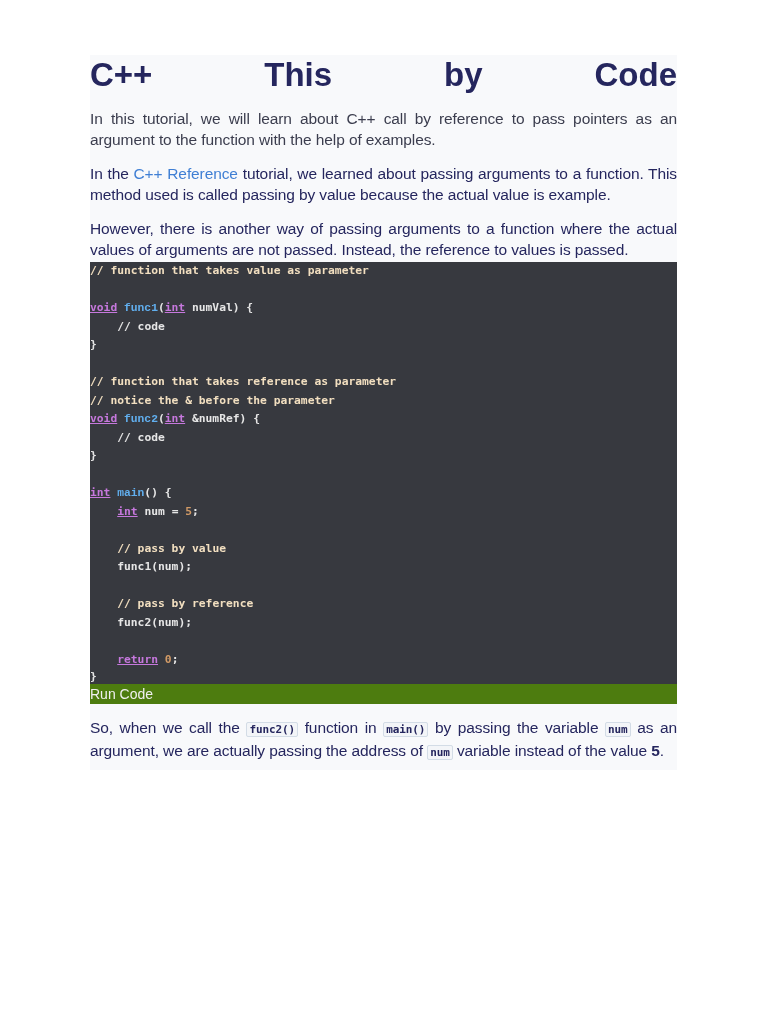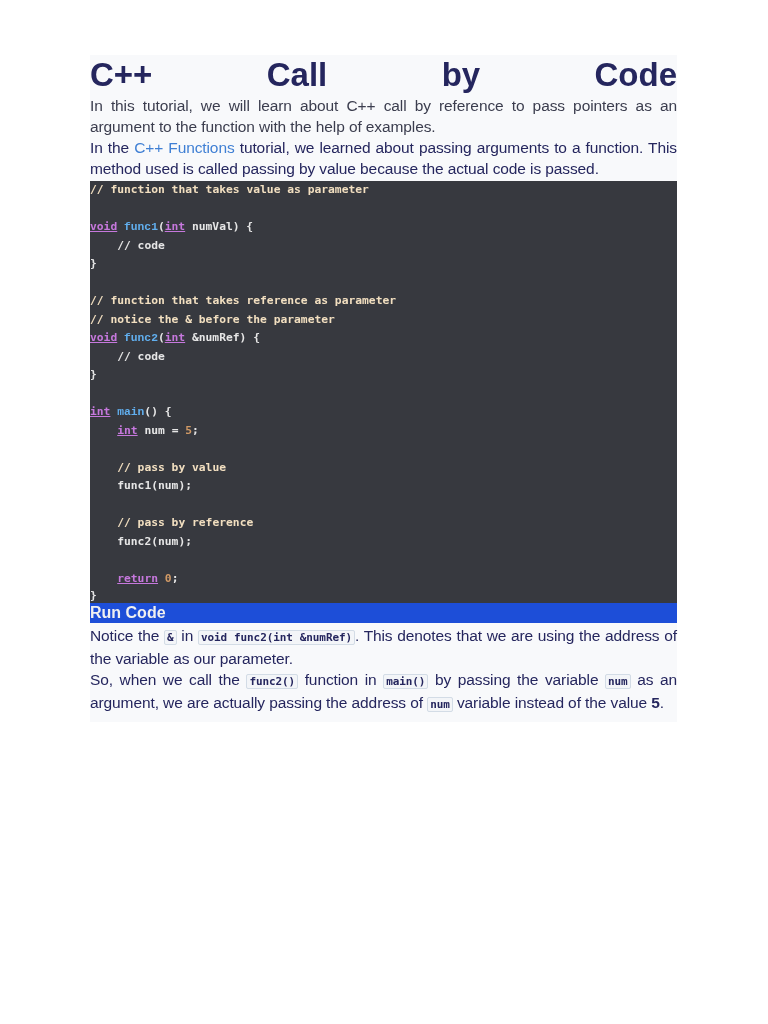--- a/index.html
+++ b/index.html
@@ -34,21 +34,21 @@
       padding-top: 0px;
     }
     .title .line1 {
       display: flex;
       justify-content: space-between;
     }
     .para {
       font-size: 15.5px;
       line-height: 20.5px;
       color: #3b3d4e;
-      margin: 1px 0 1px 0;
+      margin: 14px 0 1px 0;
       text-align: justify;
       letter-spacing: -0.1px;
     }
     .para.dark { color: #25265e; }
     .para a {
       color: #3f7fd4;
       text-decoration: none;
     }
     .code-block {
       background: #383a42;
@@ -63,30 +63,30 @@
       font-weight: bold;
     }
     .code-line { height: 18.5px; }
     .c-comment { color: #f2dfc0; }
     .c-kw { color: #c678dd; text-decoration: underline; }
     .c-fn { color: #61afef; font-family: Liberation Mono, monospace; }
     .c-num { color: #d19a66; }
     .c-txt { color: #e6e6e6; }
     .run-code {
       font-family: "Liberation Sans", sans-serif;
-      font-weight: bold;
-      font-size: 16px;
+      font-weight: normal;
+      font-size: 14px;
       line-height: 16px;
       color: #f0f0f0;
       padding: 2px 0 2px 0;
       display: inline-block;
       cursor: pointer;
     }
     .code-wrap {
-      background: #1d4ed8;
+      background: #4d7c0f;
       padding-bottom: 0px;
     }
     code.inline {
       font-family: "DejaVu Sans Mono", monospace;
       font-size: 11px;
       font-weight: bold;
       color: #25265e;
       background: #f3f5f8;
       border: 1px solid #d3dce6;
       padding: 0 2px;
@@ -97,33 +97,33 @@
       color: #25265e;
     }
   </style>
 </head>
 <body>
 
 <div class="page">
   <h1 class="title">
     <div class="line1">
       <span>C++</span>
-      <span>Call</span>
+      <span>This</span>
       <span>by</span>
       <span>Code</span>
     </div>
   </h1>
 
   <p class="para">In this tutorial, we will learn about C++ call by reference to pass pointers as an argument to the function with the help of examples.</p>
 
-  <p class="para dark"><span>In the </span><a href="#">C++ Functions</a><span> tutorial, we learned about passing arguments to a function. This method used is called passing by value because the actual code is passed.</span></p>
+  <p class="para dark"><span>In the </span><a href="#">C++ Reference</a><span> tutorial, we learned about passing arguments to a function. This method used is called passing by value because the actual value is example.</span></p>
 
+  <p class="para dark">However, there is another way of passing arguments to a function where the actual values of arguments are not passed. Instead, the reference to values is passed.</p>
 
 
   <div class="code-wrap">
     <div class="code-block"><div class="code-line c-comment">// function that takes value as parameter</div><div class="code-line"></div><div class="code-line"><span class="c-kw">void</span> <span class="c-fn">func1</span><span class="c-txt">(</span><span class="c-kw">int</span><span class="c-txt"> numVal) {</span></div><div class="code-line c-txt">    // code</div><div class="code-line c-txt">}</div><div class="code-line"></div><div class="code-line c-comment">// function that takes reference as parameter</div><div class="code-line c-comment">// notice the &amp; before the parameter</div><div class="code-line"><span class="c-kw">void</span> <span class="c-fn">func2</span><span class="c-txt">(</span><span class="c-kw">int</span><span class="c-txt"> &amp;numRef) {</span></div><div class="code-line c-txt">    // code</div><div class="code-line c-txt">}</div><div class="code-line"></div><div class="code-line"><span class="c-kw">int</span> <span class="c-fn">main</span><span class="c-txt">() {</span></div><div class="code-line"><span>    </span><span class="c-kw">int</span><span class="c-txt"> num = </span><span class="c-num">5</span><span class="c-txt">;</span></div><div class="code-line"></div><div class="code-line c-comment">    // pass by value</div><div class="code-line c-txt">    func1(num);</div><div class="code-line"></div><div class="code-line c-comment">    // pass by reference</div><div class="code-line c-txt">    func2(num);</div><div class="code-line"></div><div class="code-line"><span>    </span><span class="c-kw">return</span><span> </span><span class="c-num">0</span><span class="c-txt">;</span></div><div class="code-line c-txt" style="height:15px;line-height:15px;">}</div></div>
     <span class="run-code">Run Code</span>
   </div>
 
-  <p class="para dark" style="margin-top:3px;"><span>Notice the </span><code class="inline">&amp;</code><span> in </span><code class="inline" style="white-space:pre;">void func2(int &amp;numRef)</code><span>. This denotes that we are using the address of the variable as our parameter.</span></p>
 
   <p class="para dark"><span>So, when we call the </span><code class="inline">func2()</code><span> function in </span><code class="inline">main()</code><span> by passing the variable </span><code class="inline">num</code><span> as an argument, we are actually passing the address of </span><code class="inline">num</code><span> variable instead of the value </span><b class="bold5">5</b><span>.</span></p>
 </div>
 
 </body></html>

